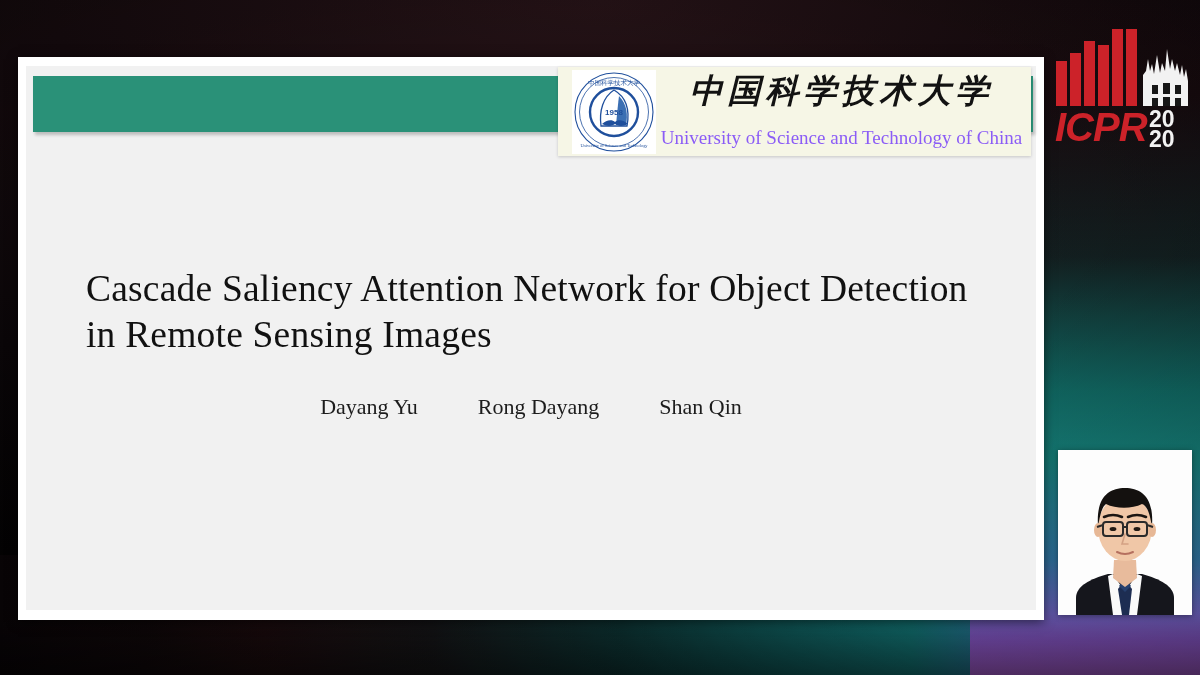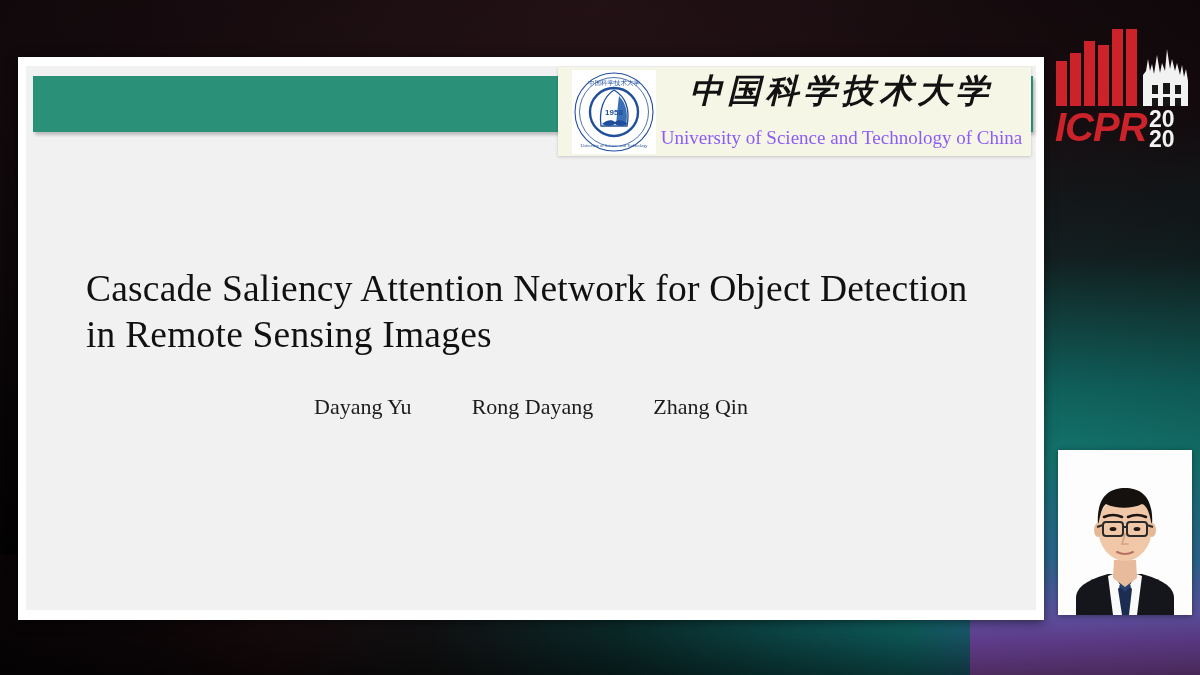--- a/index.html
+++ b/index.html
@@ -231,21 +231,21 @@
           <div class="ustc-cn">中国科学技术大学</div>
           <div class="ustc-en">University of Science and Technology of China</div>
         </div>
       </div>
 
       <div class="slide-title">Cascade Saliency Attention Network for Object Detection in Remote Sensing Images</div>
 
       <div class="slide-authors">
         <span>Dayang Yu</span>
         <span>Rong Dayang</span>
-        <span>Zhang Qin</span>
+        <span>Shan Qin</span>
       </div>
 
     </div>
   </div>
 
   <div class="icpr-logo">
     <svg width="140" height="130" viewBox="0 0 140 130" aria-hidden="true">
       <g fill="#cc2229">
         <rect x="5" y="42" width="11" height="45"></rect>
         <rect x="19" y="34" width="11" height="53"></rect>

